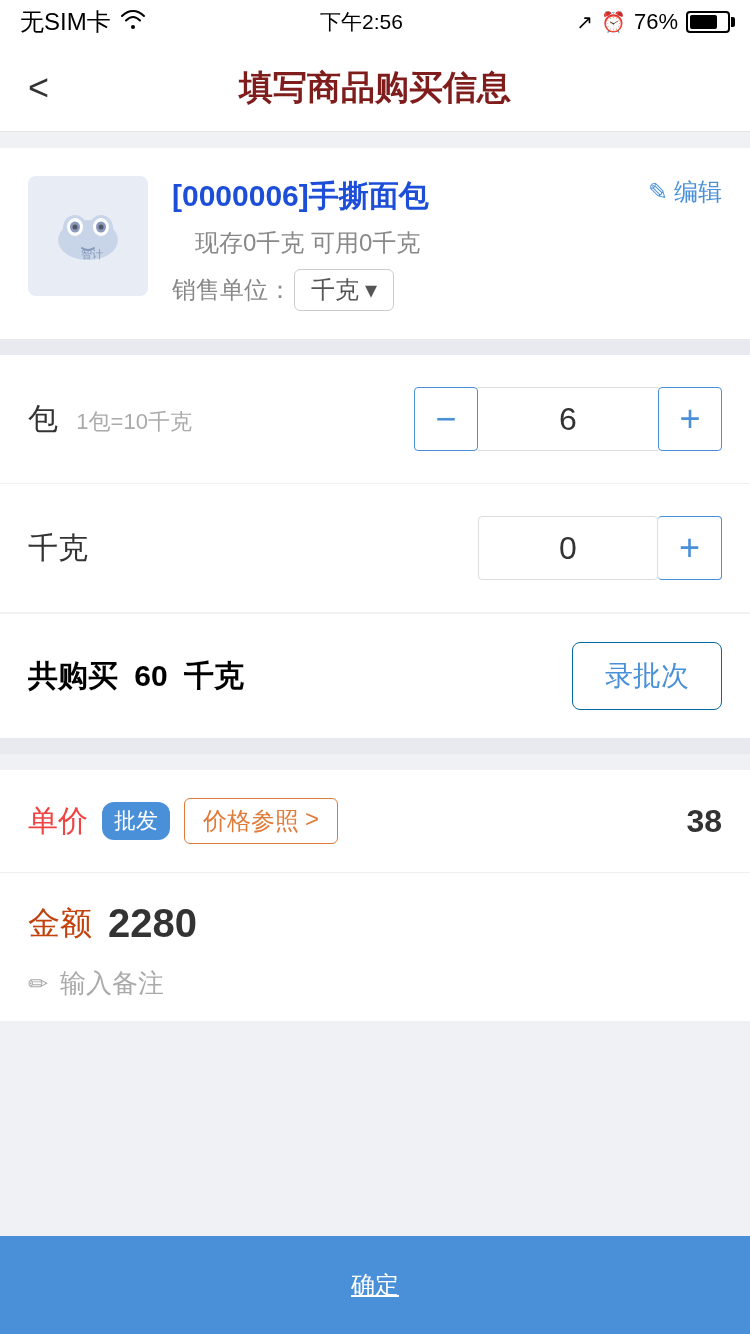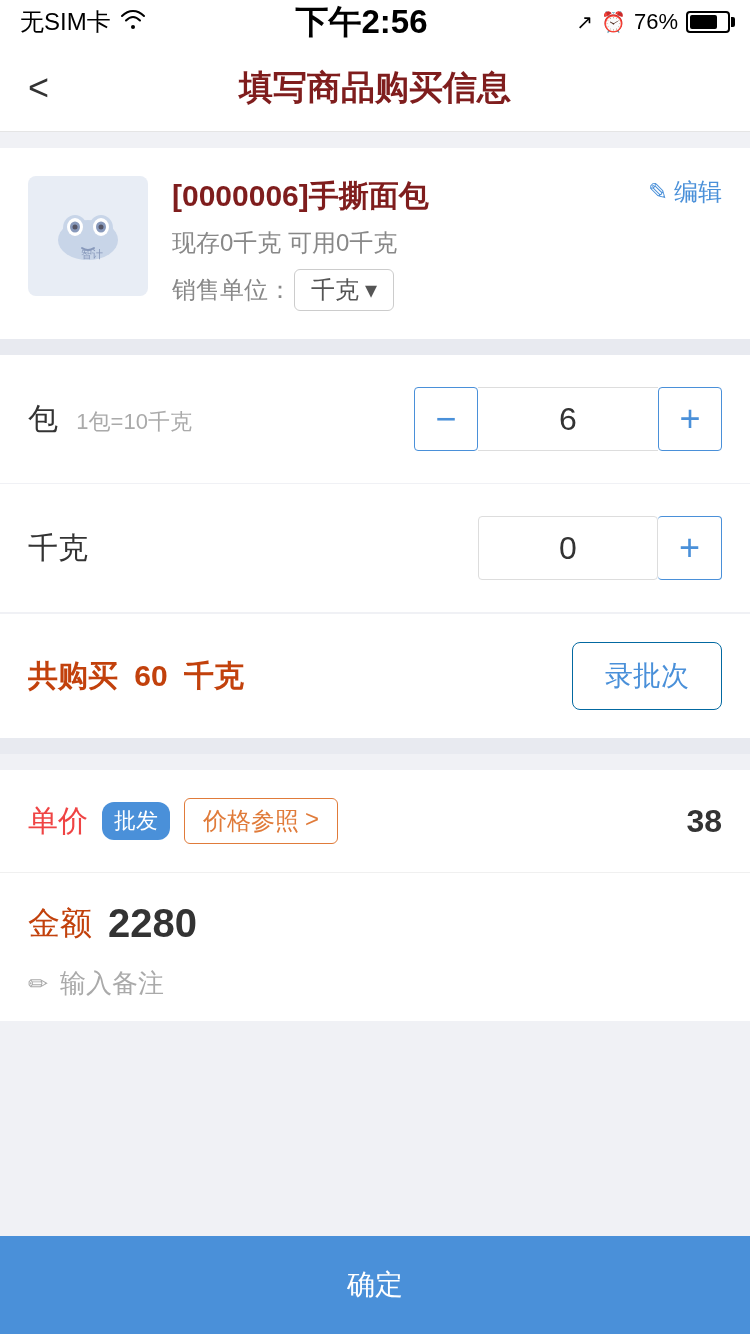--- a/index.html
+++ b/index.html
@@ -19,21 +19,21 @@
       height: 44px;
       background: #fff;
       display: flex;
       align-items: center;
       justify-content: space-between;
       padding: 0 20px;
       font-size: 24px;
       color: #000;
     }
     .status-left { display: flex; align-items: center; gap: 8px; }
-    .status-center { font-size: 33px; font-weight: 700; }
+    .status-center { font-size: 21px; font-weight: 400; }
     .status-right { display: flex; align-items: center; gap: 8px; font-size: 22px; }
     .battery-icon {
       width: 44px; height: 22px;
       border: 2px solid #000;
       border-radius: 4px;
       position: relative;
       display: inline-flex;
       align-items: center;
       padding: 2px;
     }
@@ -97,22 +97,22 @@
       display: flex;
       align-items: center;
       justify-content: center;
       flex-shrink: 0;
     }
     .owl-logo {
       font-size: 40px;
       color: #8899bb;
     }
     .product-info { flex: 1; }
-    .product-name { font-size: 30px; font-weight: 600; color: #7f1d1d; margin-bottom: 10px; }
-    .product-stock { font-size: 24px; color: #888; margin-bottom: 10px; }
+    .product-name { font-size: 30px; font-weight: 600; color: #1d4ed8; margin-bottom: 10px; }
+    .product-stock { font-size: 24px; color: #888; margin-bottom: 10px; margin-left: 23px; }
     .product-unit { font-size: 24px; color: #888; display: flex; align-items: center; gap: 2px; }
     .unit-select {
       border: 1px solid #ccc;
       border-radius: 6px;
       padding: 4px 16px;
       font-size: 24px;
       color: #555;
       background: #fff;
       display: inline-flex;
       align-items: center;
@@ -192,21 +192,21 @@
     
     .total-row {
       background: #fff;
       display: flex;
       align-items: center;
       padding: 28px 28px;
       border-top: 1px solid #f0f1f5;
     }
     .total-text {
       font-size: 30px;
-      color: #c2410c;
+      color: #000000;
       flex: 1;
     }
     .total-text span {
       font-weight: 700;
     }
     .batch-btn {
       border: 1px solid #0369a1;
       border-radius: 8px;
       padding: 14px 32px;
       font-size: 28px;
@@ -300,23 +300,24 @@
       left: 0;
       width: 750px;
       height: 98px;
       background: #4a90d9;
       display: flex;
       align-items: center;
       justify-content: center;
       cursor: pointer;
     }
     .confirm-label {
-      font-size: 28px;
+      font-size: 24px;
       color: #fff;
       font-weight: 500;
+      text-decoration: underline;
     }
   </style>
 </head>
 <body>
 
 <div class="status-bar">
   <div class="status-left">
     <span>无SIM卡</span>
     <span>
       <svg width="28" height="22" viewBox="0 0 28 22" fill="none">

